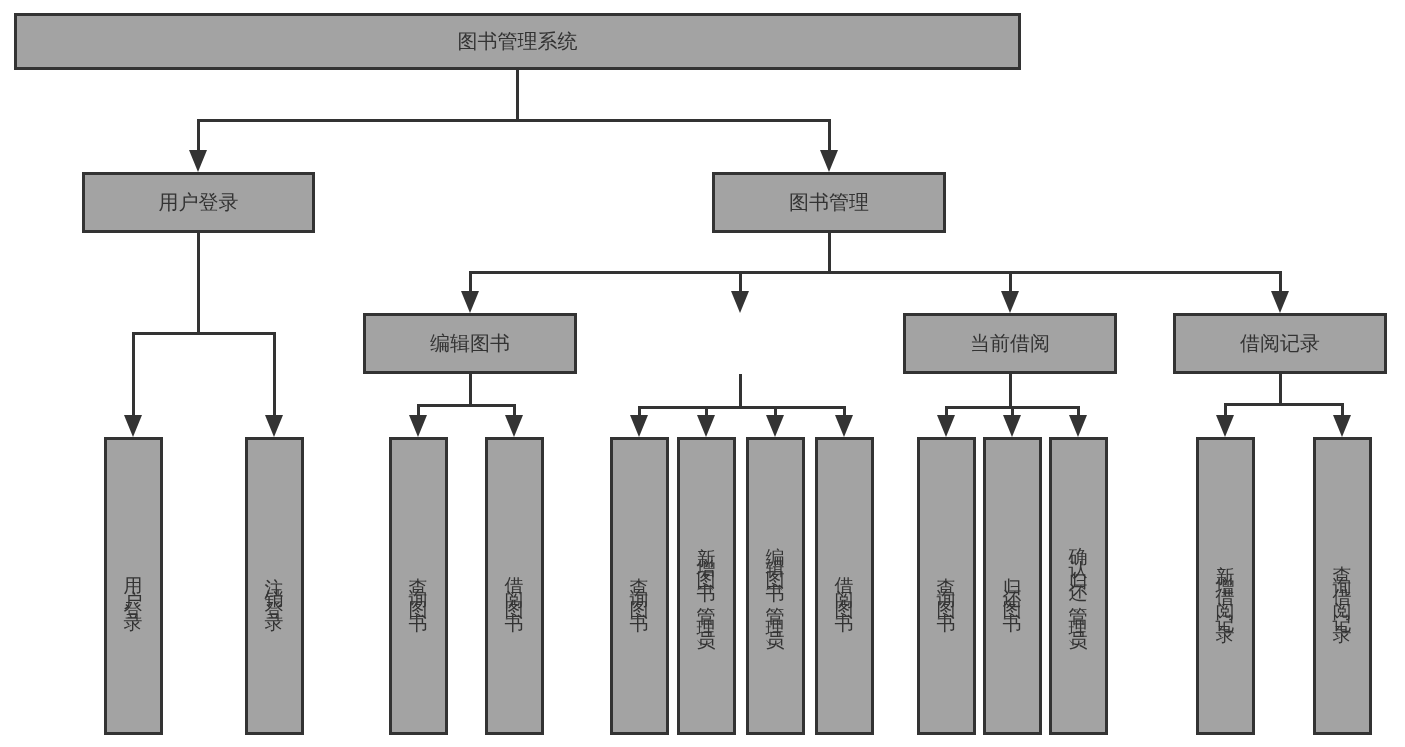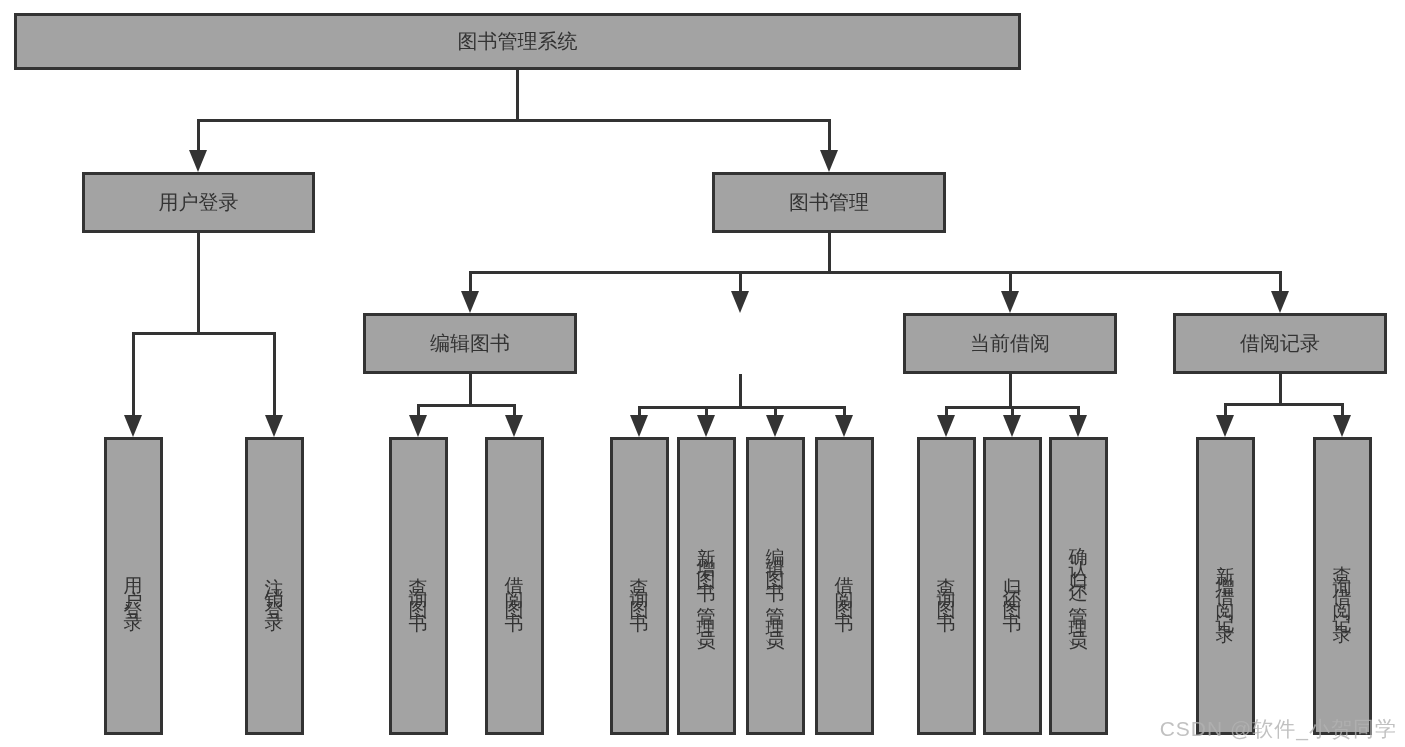--- a/index.html
+++ b/index.html
@@ -182,15 +182,14 @@
     <span class="vtext">确认归还（管理员）</span>
   </div>
 
   <div class="node leaf" style="left:1196px;top:437px;width:59px;height:298px">
     <span class="vtext">新增借阅记录</span>
   </div>
   <div class="node leaf" style="left:1313px;top:437px;width:59px;height:298px">
     <span class="vtext">查询借阅记录</span>
   </div>
 
-  <div class="watermark">CSDN @软件_小贺同学</div>
 
 </div>
 
 </body></html>

